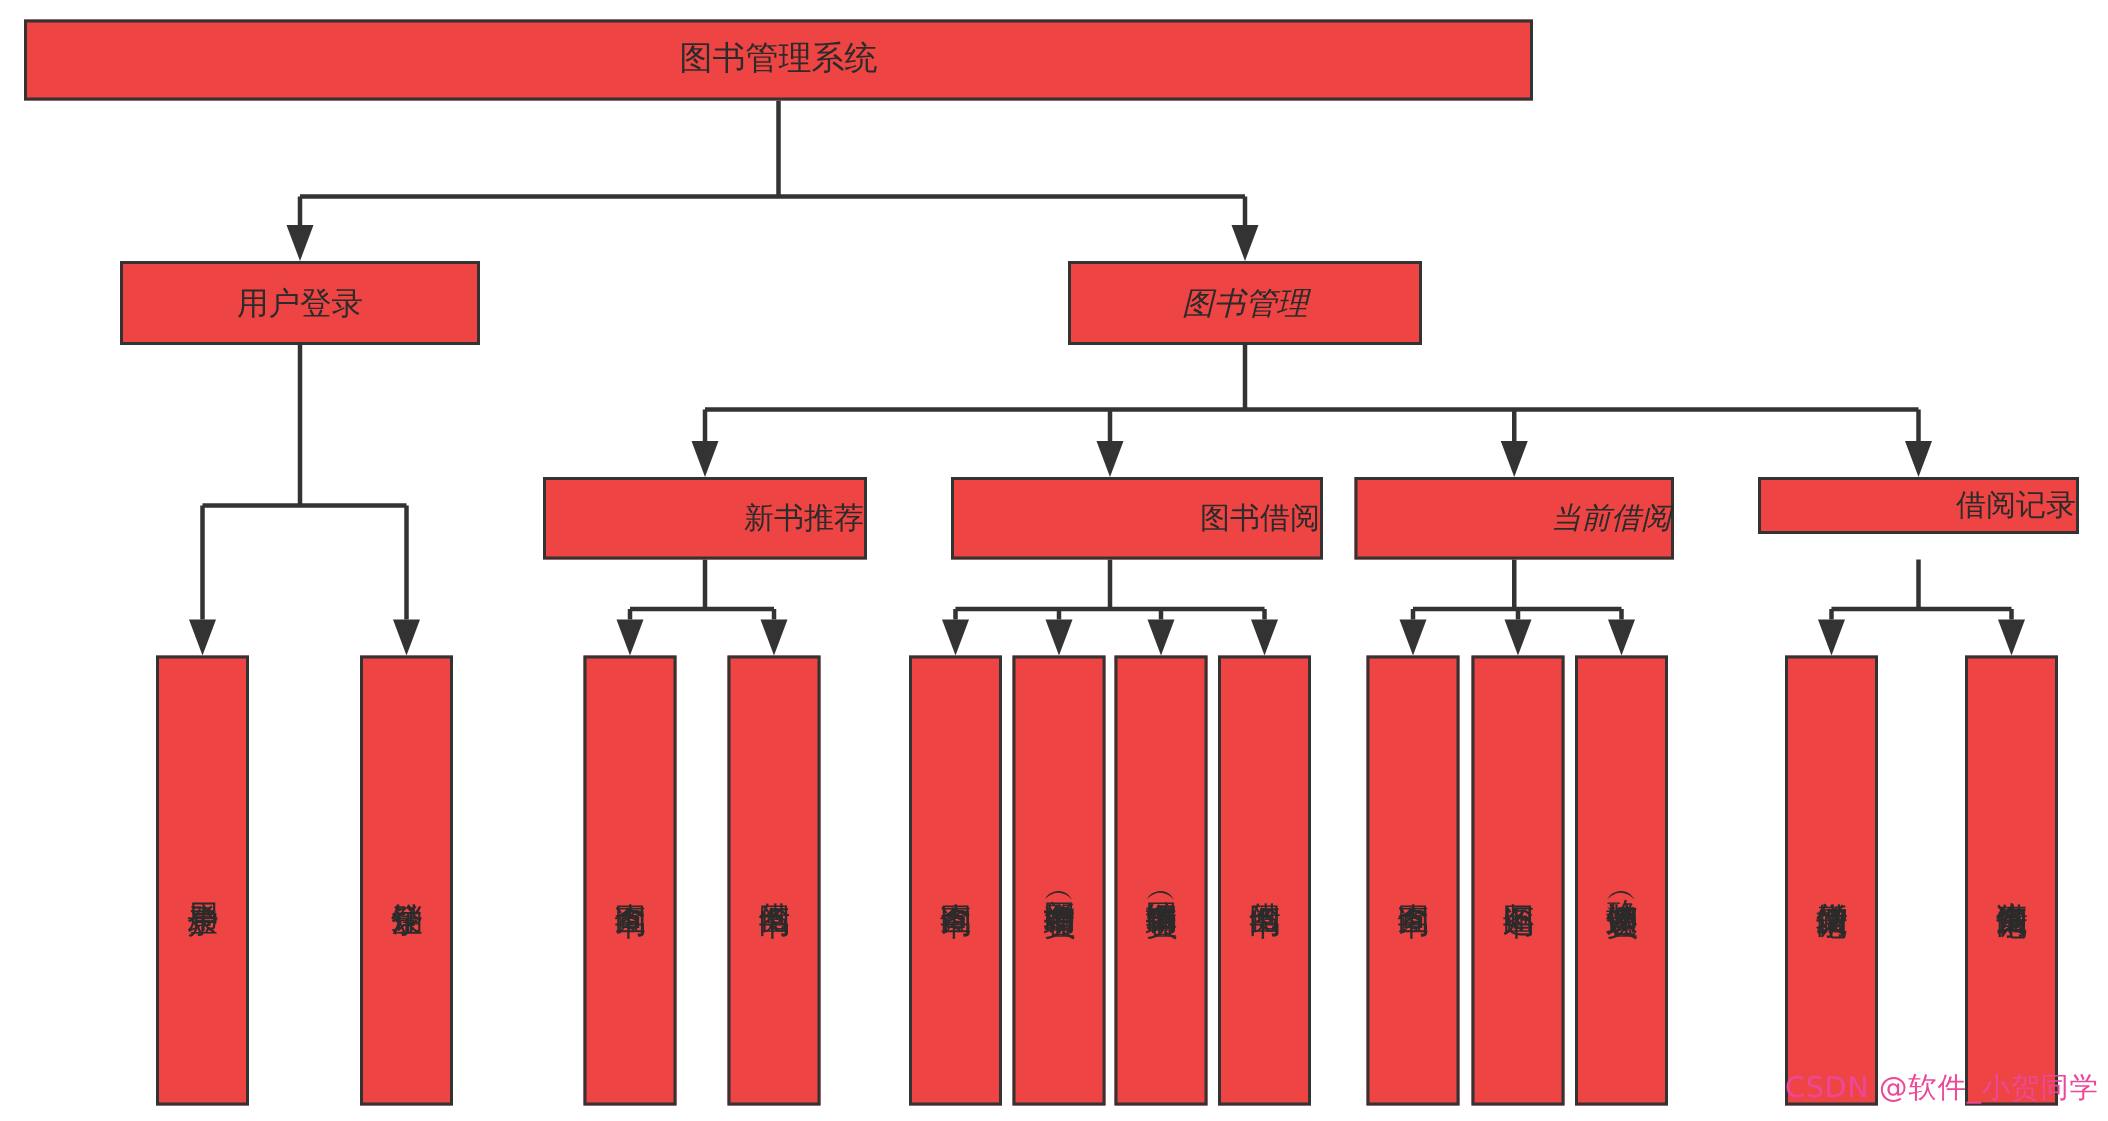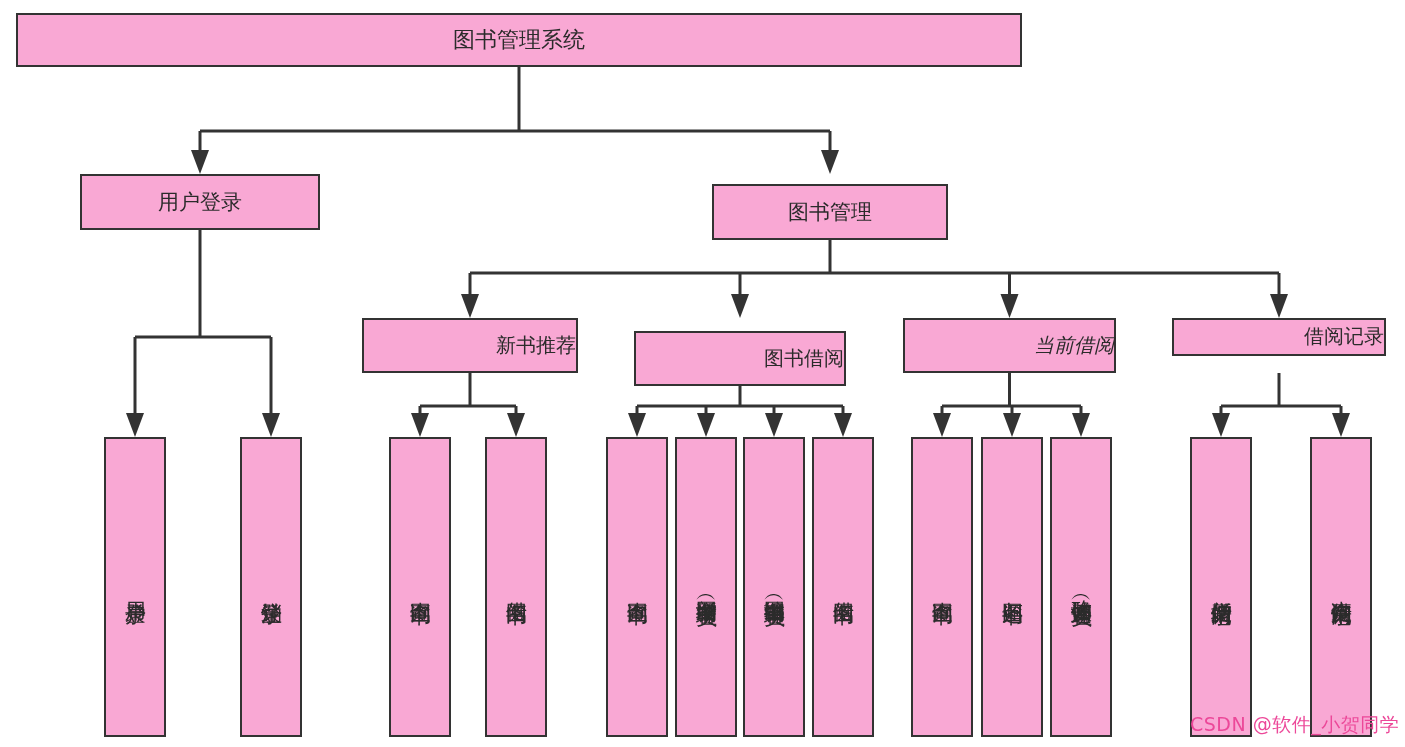--- a/index.html
+++ b/index.html
@@ -22,21 +22,21 @@
     left: 0;
     top: 0;
     width: 1405px;
     height: 747px;
     pointer-events: none;
   }
   .node {
     position: absolute;
     box-sizing: border-box;
     border: 2.5px solid #333333;
-    background: #f9a8d4;
+    background: #ef4444;
     display: flex;
     align-items: center;
     justify-content: center;
     color: #2b2b2b;
     line-height: 1.18;
     text-align: center;
   }
   .node.root {
     font-size: 22px;
   }
@@ -127,27 +127,27 @@
       <line x1="1341" y1="406" x2="1341" y2="413" stroke="#333333" stroke-width="3"></line>
       <polygon points="1332,413 1350,413 1341,437" fill="#333333"></polygon>
     </svg>
   <div id="nodes">
       <div class="node root" style="left: 16px; top: 13px; width: 1006px; height: 54px;">
         <span>图书管理系统</span>
       </div>
       <div class="node level1" style="left: 80px; top: 174px; width: 240px; height: 56px;">
         <span>用户登录</span>
       </div>
-      <div class="node level1" style="left: 712px; top: 184px; width: 236px; height: 56px;">
+      <div class="node level1" style="left: 712px; top: 174px; width: 236px; height: 56px; font-style: italic;">
         <span>图书管理</span>
       </div>
       <div class="node level2" style="left: 362px; top: 318px; width: 216px; height: 55px;">
         <span>新书推荐</span>
       </div>
-      <div class="node level2" style="left: 634px; top: 318px; width: 212px; height: 55px; margin-top: 13px;">
+      <div class="node level2" style="left: 634px; top: 318px; width: 248px; height: 55px;">
         <span>图书借阅</span>
       </div>
       <div class="node level2" style="left: 903px; top: 318px; width: 213px; height: 55px; font-style: italic;">
         <span>当前借阅</span>
       </div>
       <div class="node level2" style="left: 1172px; top: 318px; width: 214px; height: 38px;">
         <span>借阅记录</span>
       </div>
       <div class="node leaf" style="left: 104px; top: 437px; width: 62px; height: 300px;">
         <span class="vlabel">用户登录</span>

